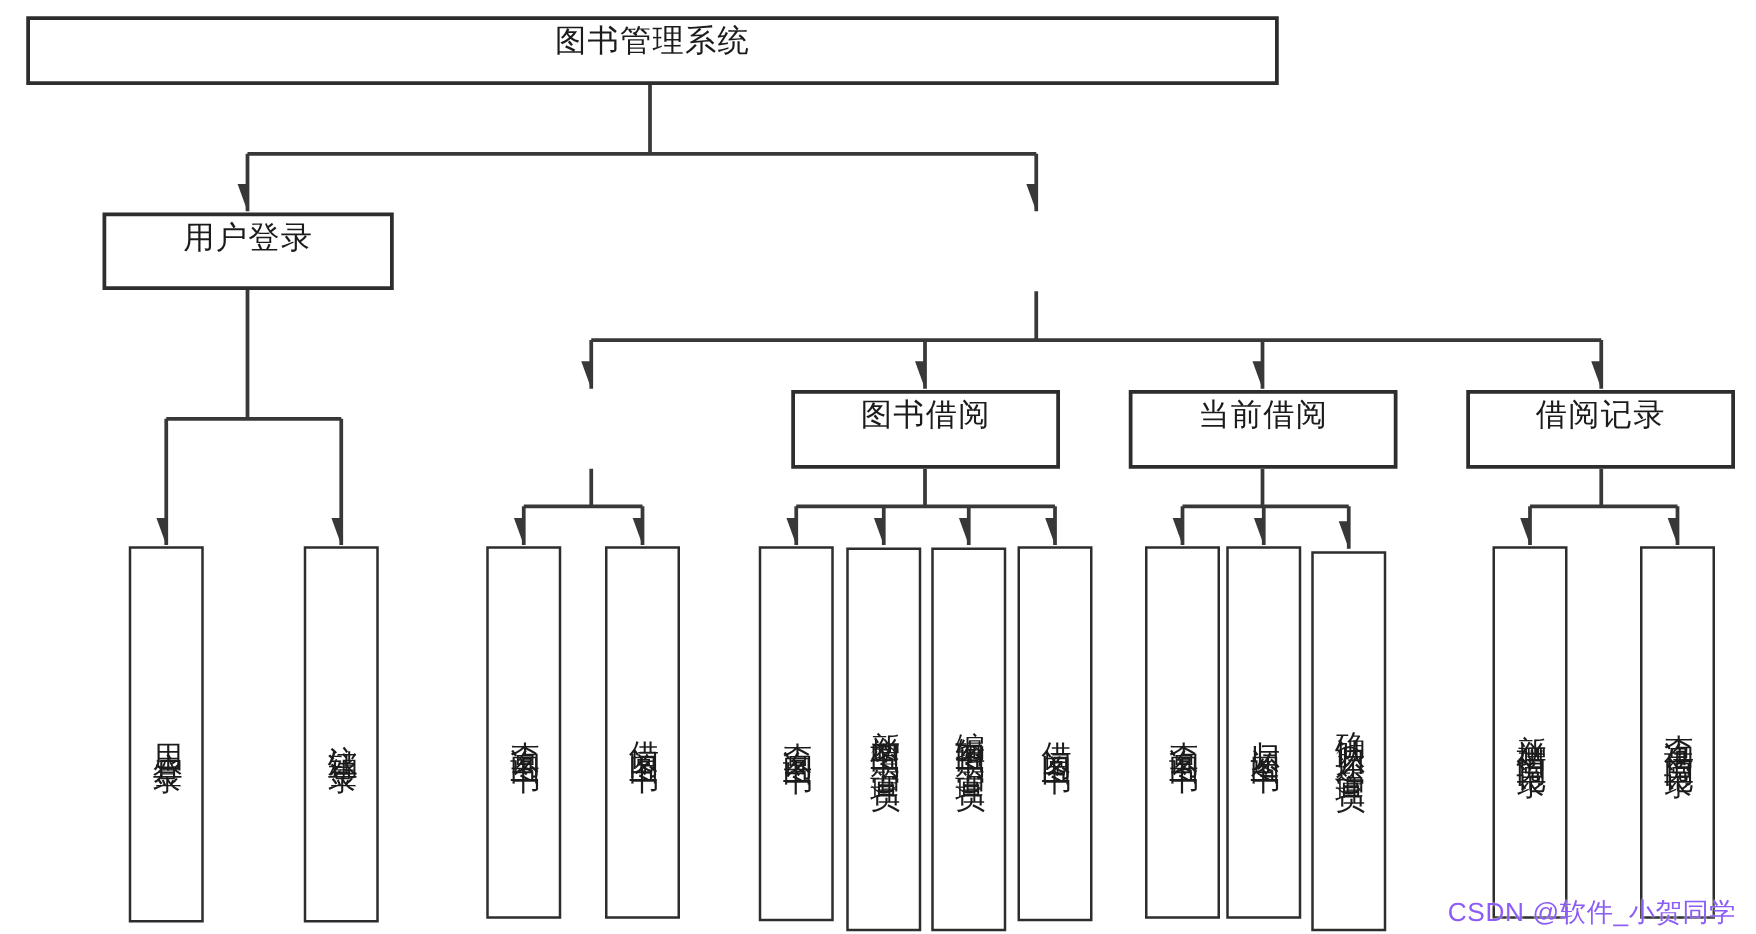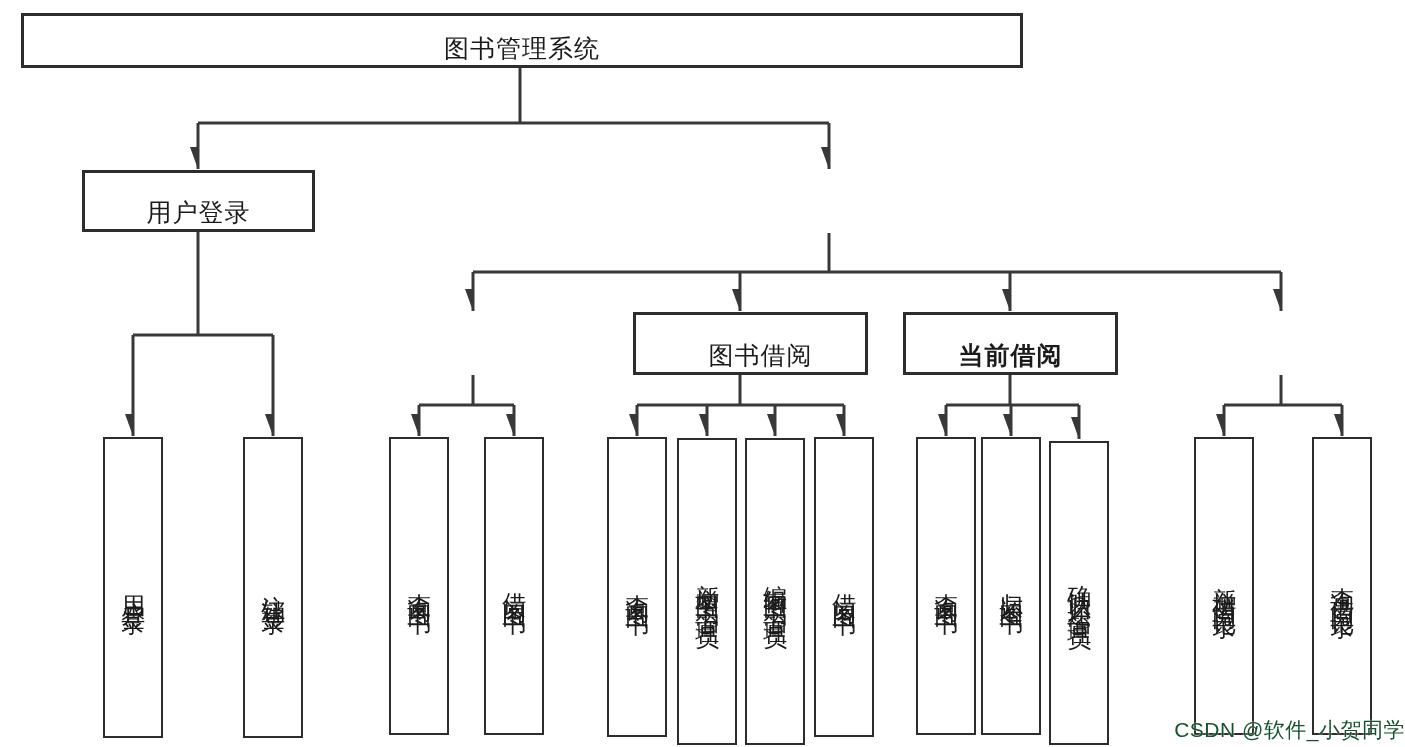--- a/index.html
+++ b/index.html
@@ -3,37 +3,37 @@
 <meta charset="utf-8">
 <style>
   html,body{margin:0;padding:0;background:#ffffff;}
   .stage{
     position:relative;width:1405px;height:747px;background:#ffffff;
     font-family:"Liberation Sans","DejaVu Sans",sans-serif;overflow:hidden;
   }
   .edges{position:absolute;left:0;top:0;width:1405px;height:747px;}
   .hbox{
     position:absolute;background:#ffffff;border:3px solid #2d2d2d;
-    display:flex;align-items:flex-end;justify-content:center;
+    display:flex;align-items:flex-start;justify-content:center;
     font-size:25px;color:#1b1b1b;letter-spacing:1px;white-space:nowrap;
     box-sizing:content-box;z-index:2;
   }
   .hbox.root{border-width:3px;}
   .vbox{
     position:absolute;background:#ffffff;border:2px solid #2d2d2d;
     display:flex;align-items:center;justify-content:center;
     box-sizing:content-box;z-index:2;
   }
   .vtext{
     writing-mode:vertical-rl;text-orientation:mixed;
     font-size:24px;letter-spacing:6px;line-height:1.1;color:#1b1b1b;
   }
   .watermark{
-    position:absolute;right:0;bottom:3px;z-index:5;
-    font-size:21px;color:#14532d;letter-spacing:0.5px;
+    position:absolute;right:16px;bottom:3px;z-index:5;
+    font-size:21px;color:#8b5cf6;letter-spacing:0.5px;
     text-shadow:0 0 2px rgba(255,255,255,0.95);
     white-space:nowrap;
   }
 </style>
 </head>
 <body>
 
 <div class="stage">
 
   <svg class="edges" width="1405" height="747" viewBox="0 0 1405 747" xmlns="http://www.w3.org/2000/svg">
@@ -87,25 +87,28 @@
   </svg>
 
   <div class="hbox root" style="left:21px;top:13px;width:996px;height:49px;">
     <span>图书管理系统</span>
   </div>
 
   <div class="hbox" style="left:82px;top:170px;width:227px;height:56px;">
     <span>用户登录</span>
   </div>
 
-  <div class="hbox" style="left:633px;top:312px;width:209px;height:57px;padding-left:20px;">
+  <div class="hbox" style="left:633px;top:312px;width:209px;height:57px;">
     <span>图书借阅</span>
   </div>
-  <div class="hbox" style="left:903px;top:312px;width:209px;height:57px;font-weight:bold;">
+  <div class="hbox" style="left:903px;top:312px;width:209px;height:57px;">
     <span>当前借阅</span>
+  </div>
+  <div class="hbox" style="left:1173px;top:312px;width:209px;height:57px;">
+    <span>借阅记录</span>
   </div>
 
   <div class="vbox" style="left:103px;top:437px;width:56px;height:297px;">
     <span class="vtext">用户登录</span>
   </div>
   <div class="vbox" style="left:243px;top:437px;width:56px;height:297px;">
     <span class="vtext">注销登录</span>
   </div>
 
   <div class="vbox" style="left:389px;top:437px;width:56px;height:294px;">

